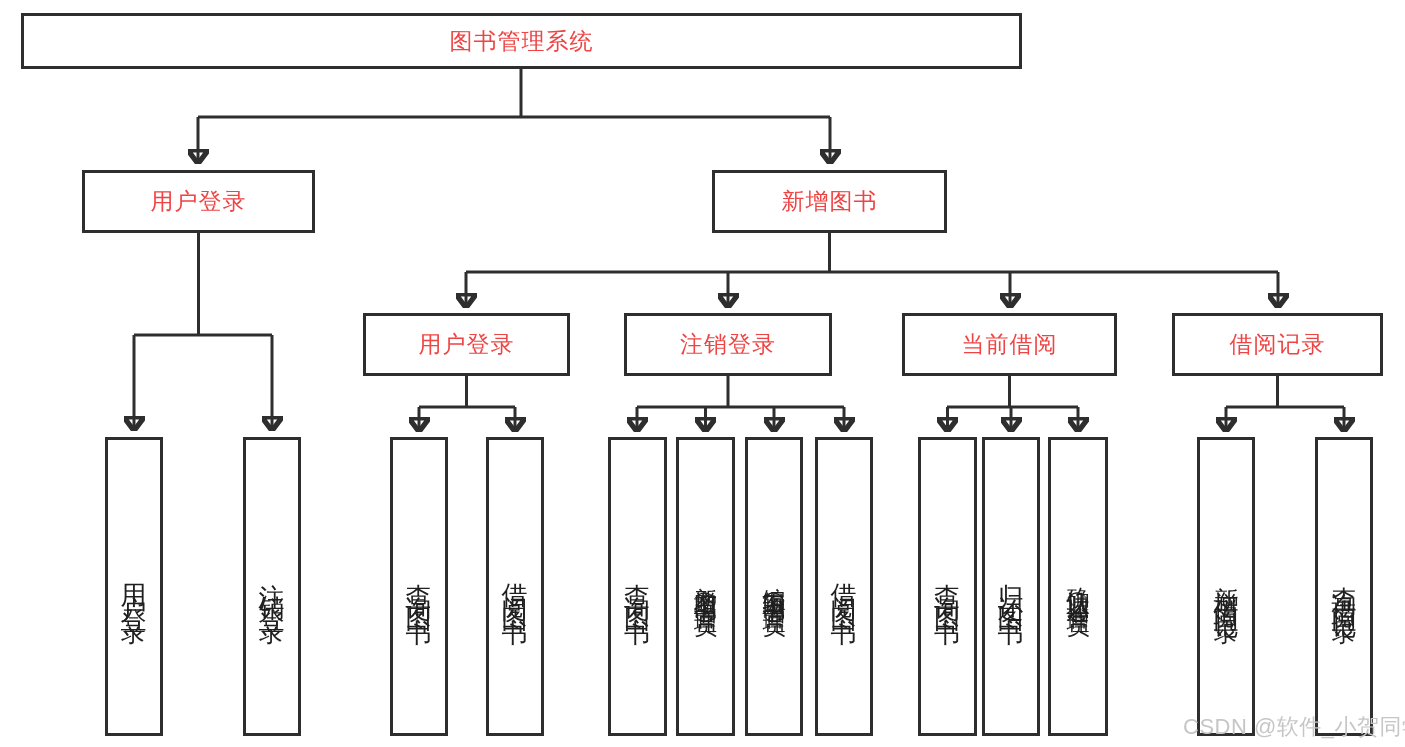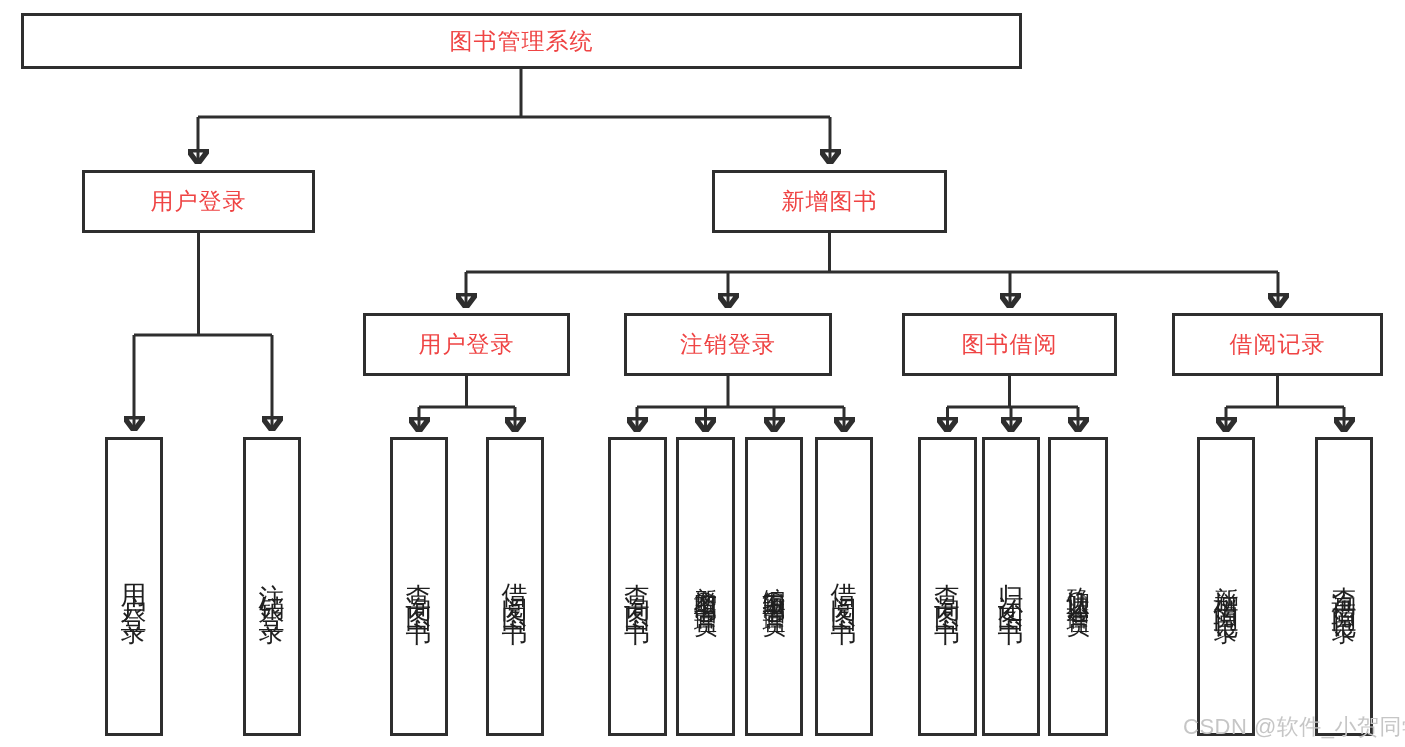--- a/index.html
+++ b/index.html
@@ -143,21 +143,21 @@
     <span>新增图书</span>
   </div>
 
   <div class="box hbox" id="n-new-book">
     <span>用户登录</span>
   </div>
   <div class="box hbox" id="n-book-borrow">
     <span>注销登录</span>
   </div>
   <div class="box hbox" id="n-current">
-    <span>图书借阅</span>
+    <span>当前借阅</span>
   </div>
   <div class="box hbox" id="n-records">
     <span>借阅记录</span>
   </div>
 
   <div class="box leaf len4" id="l-1a">
     <span>用户登录</span>
   </div>
   <div class="box leaf len4" id="l-1b">
     <span>注销登录</span>

